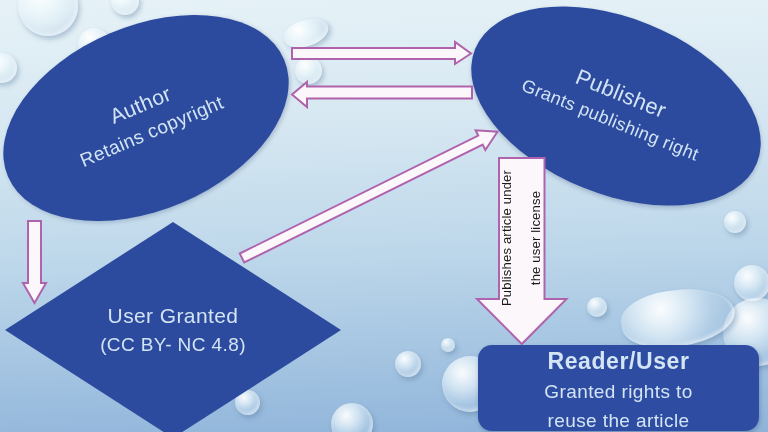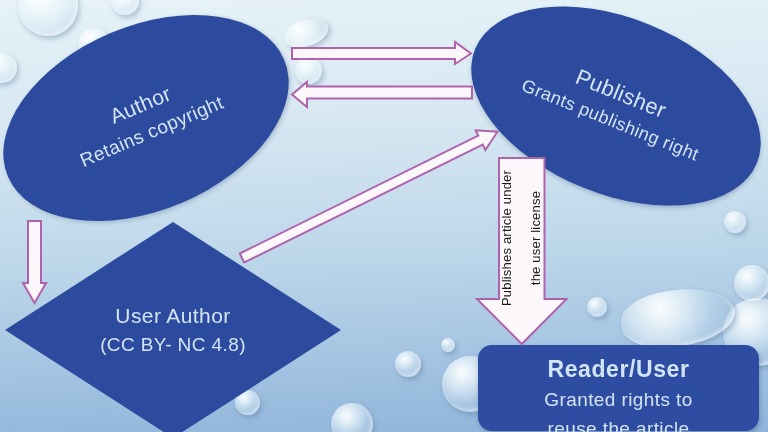--- a/index.html
+++ b/index.html
@@ -22,21 +22,21 @@
   
   .node{position:absolute;z-index:2;display:flex;align-items:center;justify-content:center;
         text-align:center;color:#d3e4f4;letter-spacing:0.4px;}
   .ellipse{border-radius:50%;background:#2c4b9e;box-shadow:1px 2px 4px rgba(30,50,100,0.25);}
   .node-author{left:-4px;top:26px;width:300px;height:184px;transform:rotate(-23deg);}
   .node-publisher{left:464px;top:18px;width:304px;height:176px;transform:rotate(22deg);}
   .node-diamond{left:5px;top:222px;width:336px;height:216px;background:#2c4b9e;
     clip-path:polygon(50% 0,100% 50%,50% 100%,0 50%);}
   .node-reader{left:478px;top:345px;width:281px;height:86px;background:#2e4da2;
     border-radius:14px;box-shadow:1px 2px 4px rgba(30,50,100,0.3);
-    display:block;padding-top:9px;box-sizing:border-box;}
+    display:block;padding-top:1px;box-sizing:border-box;}
   .t-big{font-size:21px;line-height:30px;}
   .t-sub{font-size:19px;line-height:28px;}
   .pub-big{font-size:22px;line-height:30px;}
   .pub-sub{font-size:18px;line-height:26px;}
   .rd-big{font-size:23px;line-height:31px;font-weight:bold;letter-spacing:0.6px;}
   .rd-sub{font-size:19px;line-height:29px;}
   
   .arrows{position:absolute;left:0;top:0;z-index:3;pointer-events:none;}
   .arrows polygon{fill:#fcf7fb;stroke:#af63ad;stroke-width:2;stroke-linejoin:miter;}
   
@@ -77,21 +77,21 @@
 
   <div class="node ellipse node-publisher">
     <div>
       <div class="pub-big">Publisher</div>
       <div class="pub-sub">Grants publishing right</div>
     </div>
   </div>
 
   <div class="node node-diamond">
     <div>
-      <div class="t-big">User Author</div>
+      <div class="t-big">User Granted</div>
       <div class="t-sub">(CC BY- NC 4.8)</div>
     </div>
   </div>
 
   <div class="node node-reader">
     <div class="rd-big">Reader/User</div>
     <div class="rd-sub">Granted rights to</div>
     <div class="rd-sub">reuse the article</div>
   </div>
 

